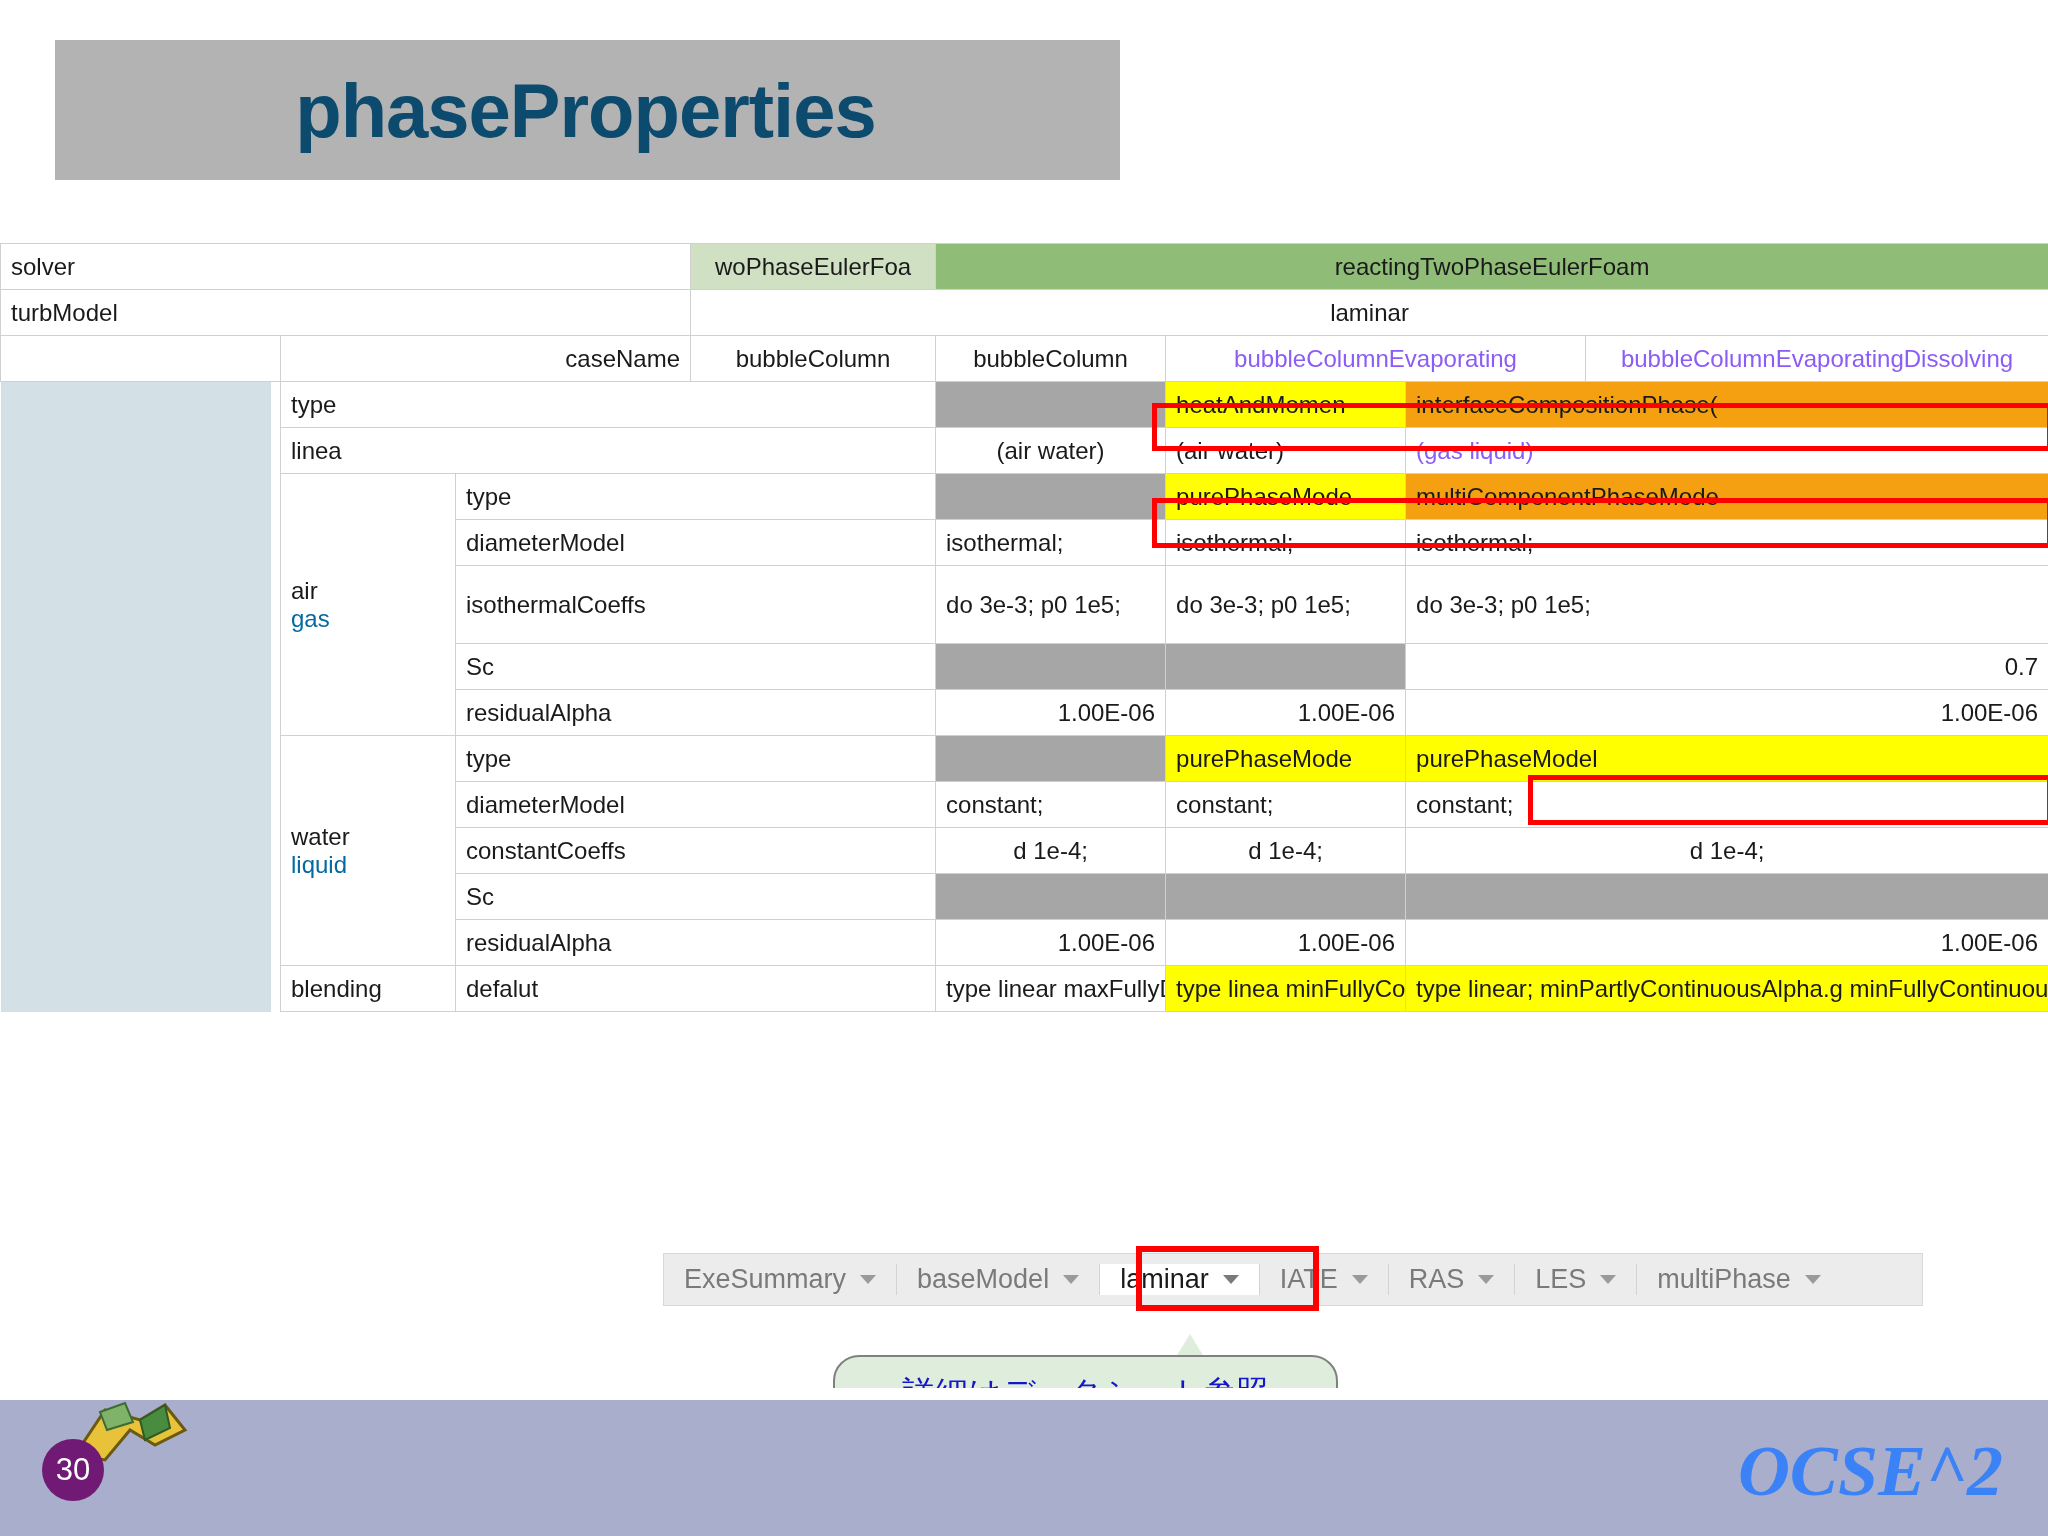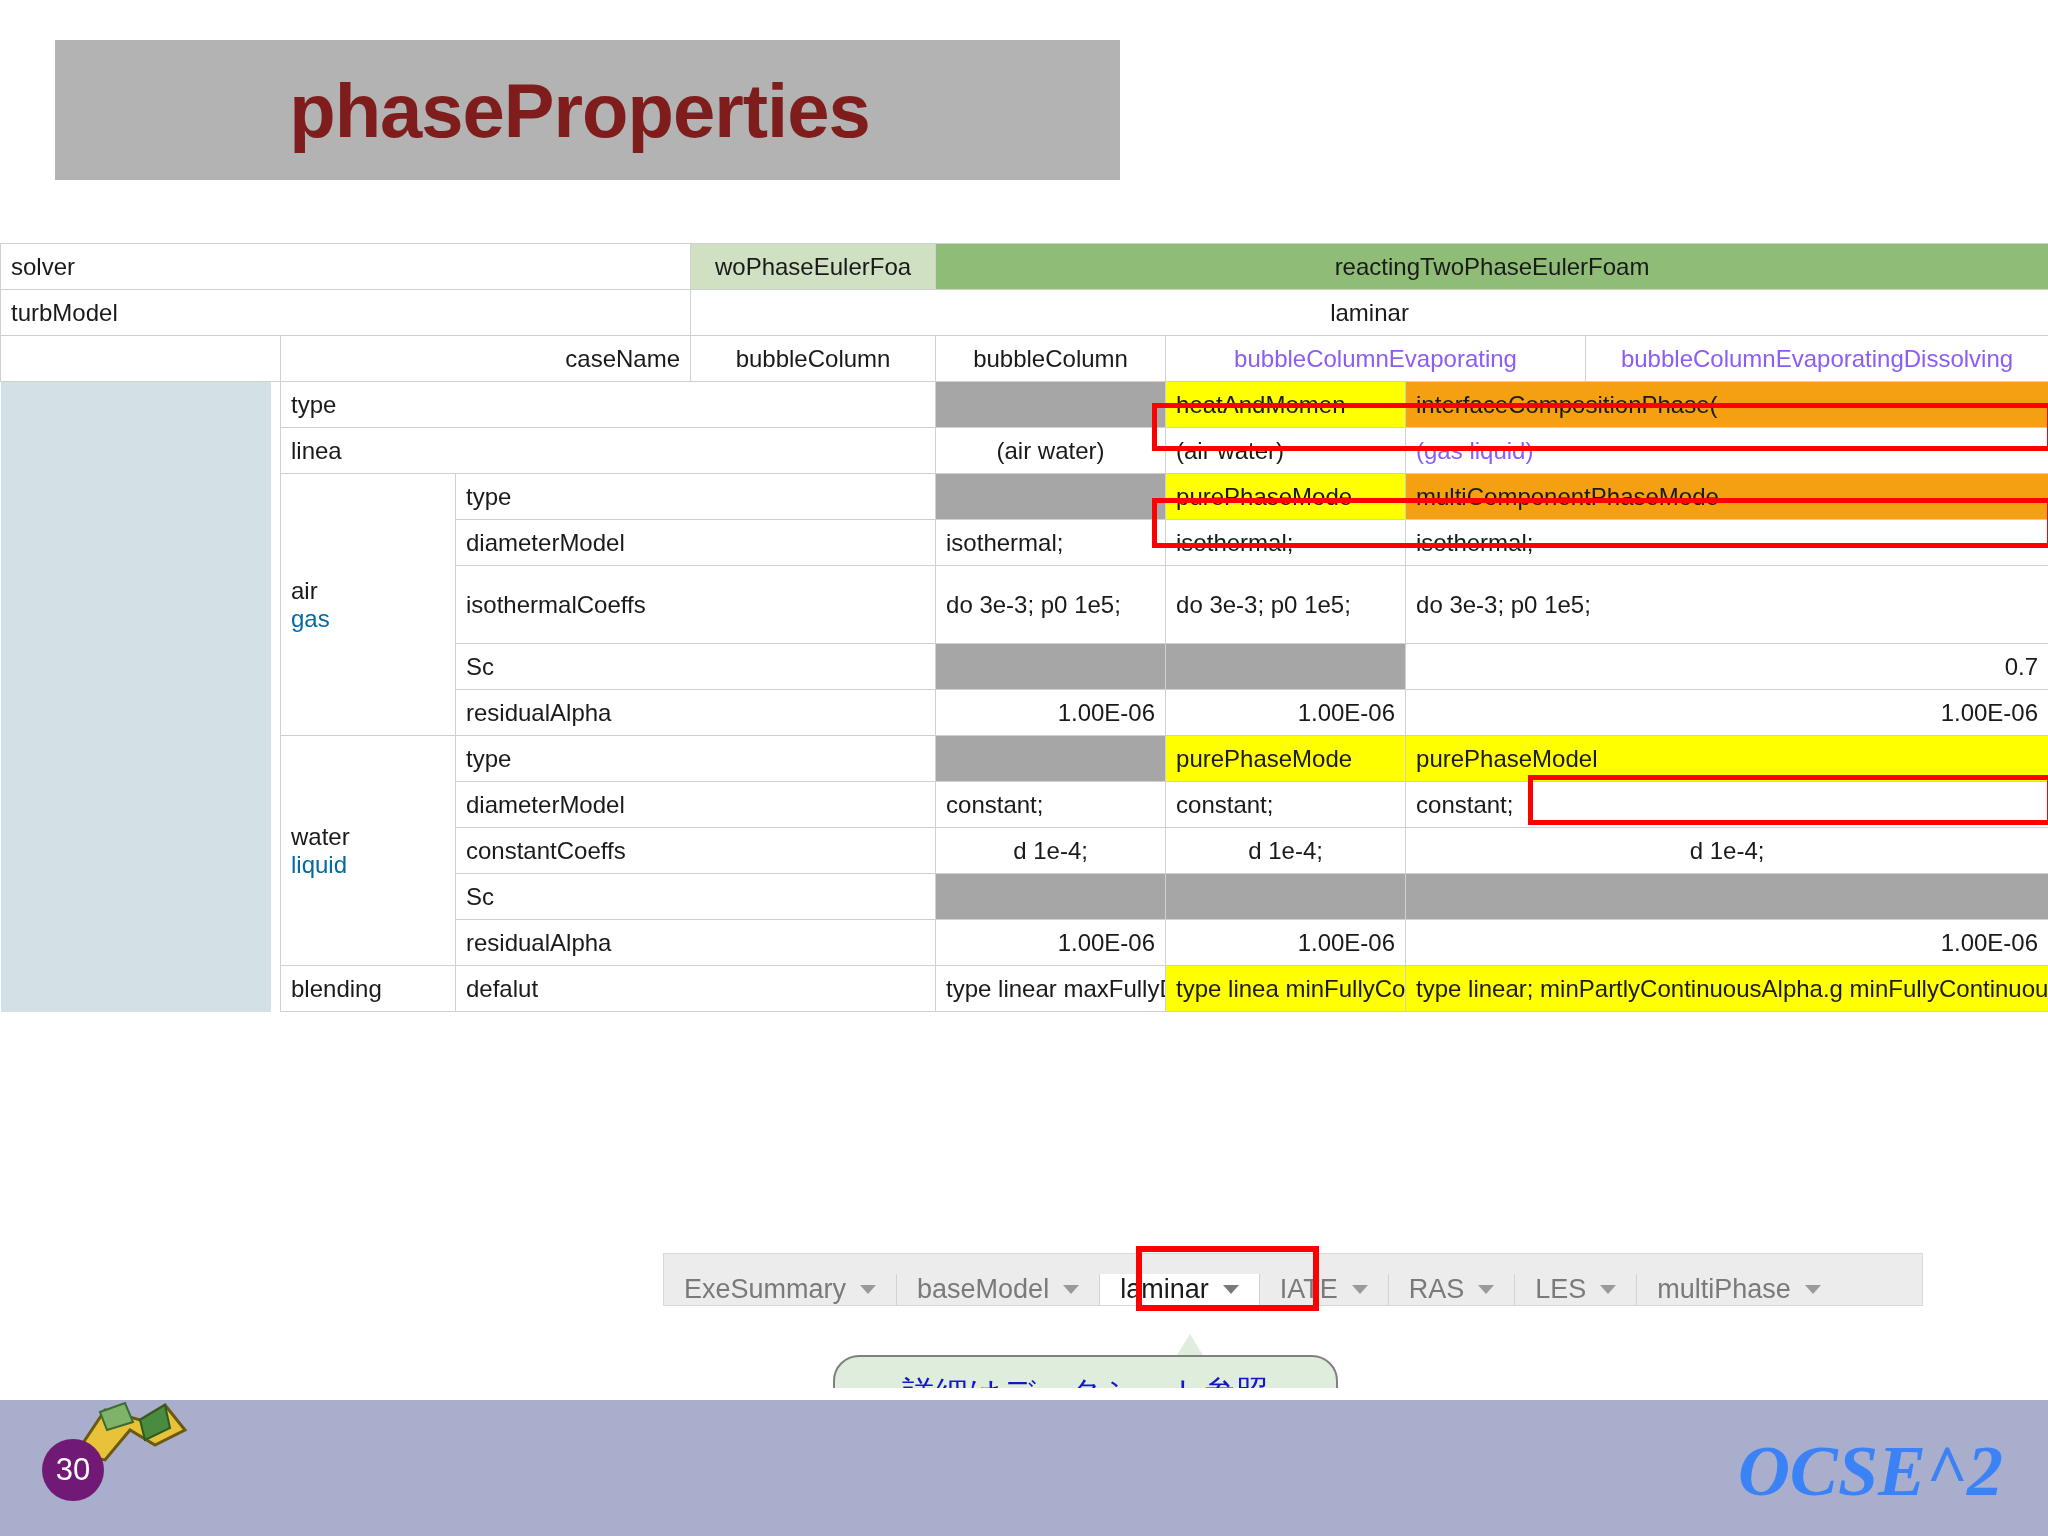--- a/index.html
+++ b/index.html
@@ -9,23 +9,23 @@
     font-family:"Liberation Sans", sans-serif;
     position:relative;
     overflow:hidden;
   }
   
   #title-band{
     position:absolute;left:55px;top:40px;width:1065px;height:140px;
     background:#b3b3b3;
   }
   #title-text{
-    position:absolute;left:47px;top:40px;width:1065px;height:140px;
+    position:absolute;left:53px;top:40px;width:1065px;height:140px;
     display:flex;align-items:center;justify-content:center;
-    font-size:76px;font-weight:bold;color:#7f1d1d;letter-spacing:-1px;
+    font-size:76px;font-weight:bold;color:#0c4a6e;letter-spacing:-1px;
   }
   
   #sheet{
     position:absolute;left:0;top:243px;width:2048px;height:957px;
     background:#fff;
     font-size:24px;color:#1a1a1a;
   }
   table.grid{border-collapse:collapse;table-layout:fixed;width:2048px;padding-left:8px;}
   table.grid td{
     border:1px solid #d0d0d0;
@@ -53,21 +53,21 @@
   .blend td{height:134px;vertical-align:top;padding-top:4px;}
   .blendcell{
     font-size:23px;line-height:1.18;white-space:pre;overflow:hidden;
     text-align:left;
   }
   
   .redbox{position:absolute;border:5px solid #ff0000;box-sizing:border-box;pointer-events:none;}
   
   #tabbar{
     position:absolute;left:663px;top:1253px;width:1260px;height:53px;
-    display:flex;align-items:flex-end;
+    display:flex;align-items:center;
     background:#ececec;border:1px solid #d8d8d8;box-sizing:border-box;
   }
   .tab{
     display:flex;align-items:center;justify-content:center;gap:14px;
     padding:0 20px;border-right:1px solid #d3d3d3;
     font-size:27px;color:#7a7a7a;white-space:nowrap;
   }
   .tab.active{background:#ffffff;color:#1a1a1a;}
   .caret{
     width:0;height:0;border-left:8px solid transparent;border-right:8px solid transparent;

